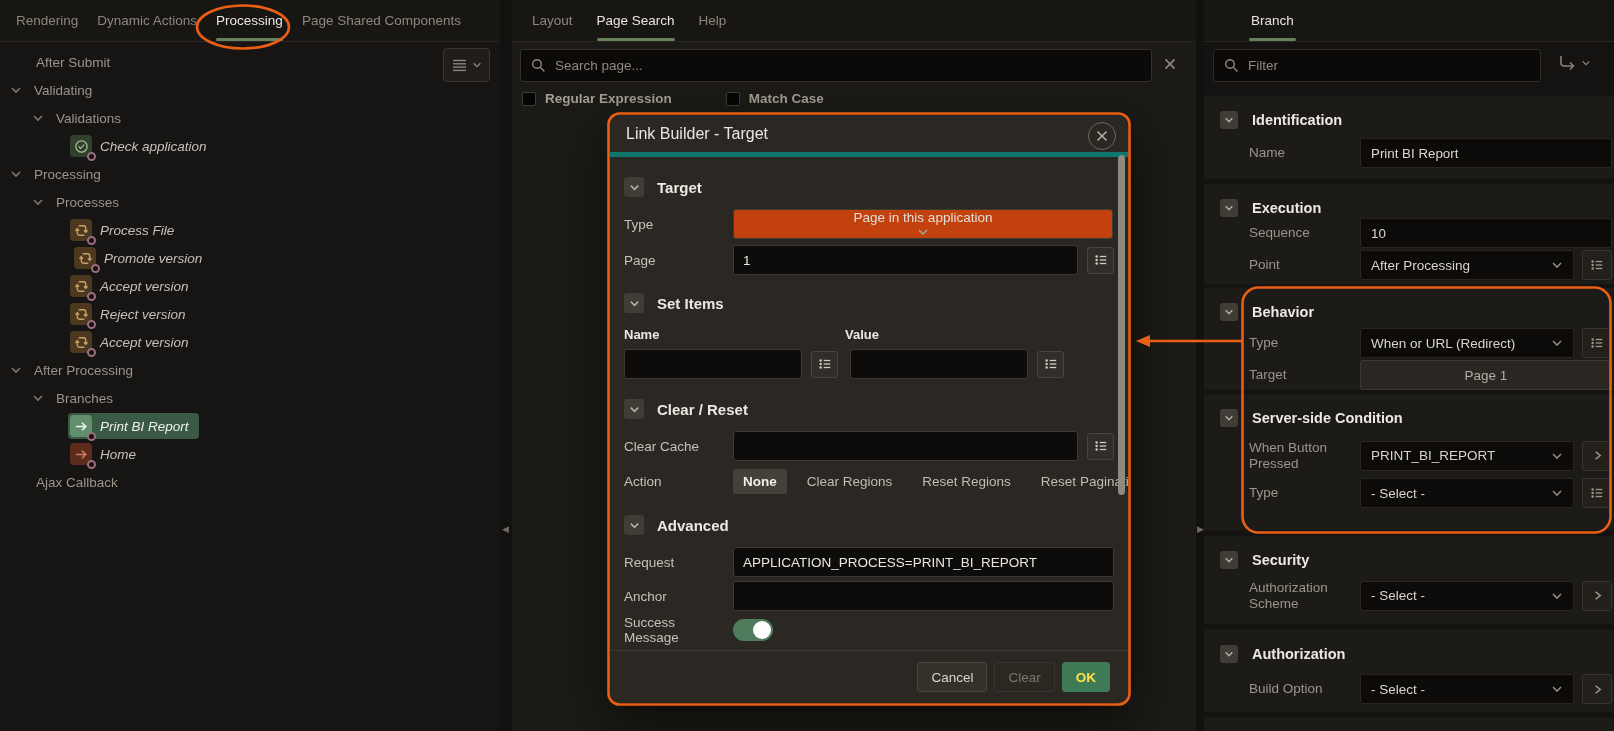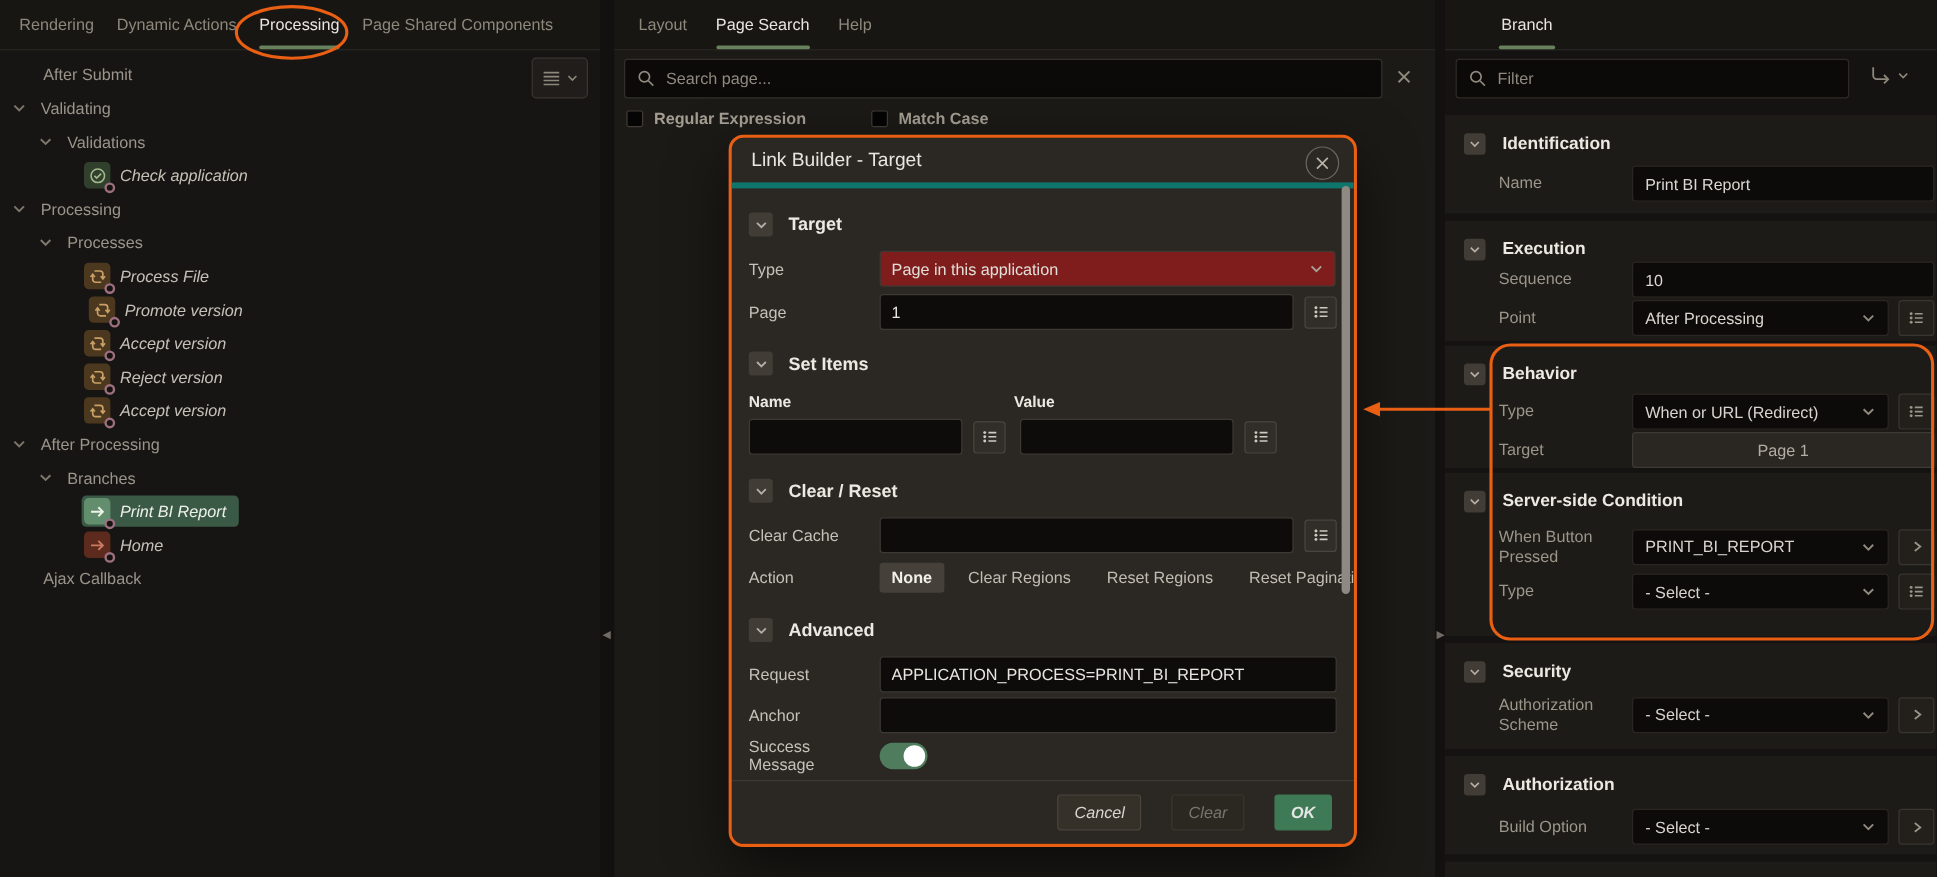--- a/index.html
+++ b/index.html
@@ -49,36 +49,36 @@
   #dlg-header { position:relative; height:42px; border-bottom:5px solid #0f766e; display:flex; align-items:center; padding:0 16px; }
   #dlg-title { font-size:16px; color:#e9e6e1; }
   .dlg-close { position:absolute; right:12px; top:7px; width:28px; height:28px; border-radius:50%; border:1px solid #6b665e; color:#b9b3a8; display:flex; align-items:center; justify-content:center; cursor:pointer; background:transparent; }
   #dlg-body { position:absolute; top:42px; left:0; right:0; bottom:53px; padding:0 14px; overflow:hidden; }
   .sec-hdr { display:flex; align-items:center; gap:13px; height:28px; }
   .sec-hdr .sqchev { width:20px; height:20px; background:#413d36; border-radius:3px; display:flex; align-items:center; justify-content:center; color:#b5afa5; cursor:pointer; }
   .sec-hdr .sec-title { font-size:15px; font-weight:bold; color:#ece9e3; }
   .drow { display:flex; align-items:center; height:30px; }
   .drow .dlabel { width:109px; flex:0 0 auto; color:#c6c1b8; }
   .tinput { height:30px; background:#0d0c0a; border:1px solid #3d3933; border-radius:3px; color:#e9e6e1; padding:0 9px; font-size:13.5px; outline:none; }
-  .dselect { width:380px; height:30px; background:#7f1d1d; border:1px solid #3d3933; border-radius:3px; display:flex; align-items:center; padding:0 9px; color:#e2dfd8; cursor:pointer; }
+  .dselect { width:380px; height:30px; background:#c2410c; border:1px solid #3d3933; border-radius:3px; display:flex; align-items:center; padding:0 9px; color:#e2dfd8; cursor:pointer;flex-direction:column; }
   .dselect .sval { flex:1; }
   .dselect .chev { color:#a9a399; width:12px; height:12px; }
   .sqbtn { width:27px; height:27px; background:#312d28; border:1px solid #4a453e; border-radius:3px; color:#cfcac2; display:flex; align-items:center; justify-content:center; cursor:pointer; margin-left:9px; flex:0 0 auto; }
   .colhdr { font-weight:bold; color:#ece9e3; font-size:13px; }
   .pillrow { display:flex; align-items:center; gap:10px; }
   .pill { padding:5px 10px; border-radius:3px; color:#c2bcb2; cursor:pointer; white-space:nowrap; }
   .pill.on { background:#45413a; color:#f2efe9; font-weight:bold; }
   .toggle { width:40px; height:22px; border-radius:11px; background:#4e7c5c; position:relative; cursor:pointer; }
   .toggle .knob { position:absolute; top:2px; right:2px; width:18px; height:18px; border-radius:50%; background:#ffffff; }
   #dlg-scroll { position:absolute; left:508px; top:40px; width:7px; height:340px; border-radius:4px; background:#8e8a83; z-index:6; cursor:pointer; }
-  #dlg-footer { position:absolute; left:0; right:0; bottom:0; height:53px; border-top:1px solid #3d3933; display:flex; align-items:center; justify-content:flex-end; gap:25px; padding:0 18px;font-style:italic; }
+  #dlg-footer { position:absolute; left:0; right:0; bottom:0; height:53px; border-top:1px solid #3d3933; display:flex; align-items:center; justify-content:flex-end; gap:7px; padding:0 18px; }
   .fbtn { height:30px; border-radius:3px; display:flex; align-items:center; justify-content:center; padding:0 13px; cursor:pointer; font-size:13.5px; }
   .fbtn.cancel { background:#353129; border:1px solid #4a453e; color:#d9d5cf; }
   .fbtn.clear { background:#2b2822; border:1px solid #3a3631; color:#7a756c; }
-  .fbtn.ok { background:#3e7a55; border:1px solid #3e7a55; color:#e5e5e5; font-weight:bold; }
+  .fbtn.ok { background:#3e7a55; border:1px solid #3e7a55; color:#fde047; font-weight:bold; }
 
   
   #right-panel { position:absolute; left:1204px; top:0; width:410px; height:731px; background:#151311; }
   #right-tabs { padding-left:45px; }
   .filterbox { position:absolute; left:9px; top:49px; width:328px; height:33px; background:#0b0a09; border:1px solid #2e2b26; border-radius:3px; display:flex; align-items:center; padding:0 10px; gap:9px; }
   .filterbox input { flex:1; background:transparent; border:none; outline:none; color:#e9e6e1; font-size:13.5px; }
   .filterbox input::placeholder { color:#8f897e; }
   .goto-ic { position:absolute; left:353px; top:53px; display:flex; align-items:center; gap:2px; color:#8d877c; cursor:pointer; }
   .psec { position:absolute; left:0; width:410px; background:#1d1b17; }
   .psec .sec-hdr { position:absolute; left:16px; top:10px; gap:14px; }

